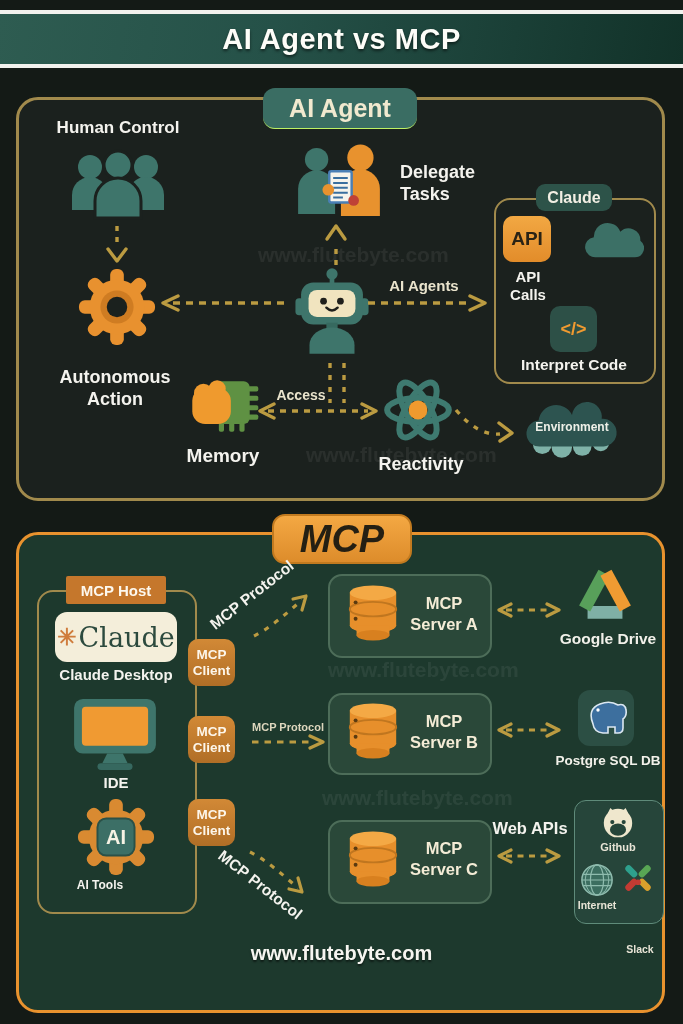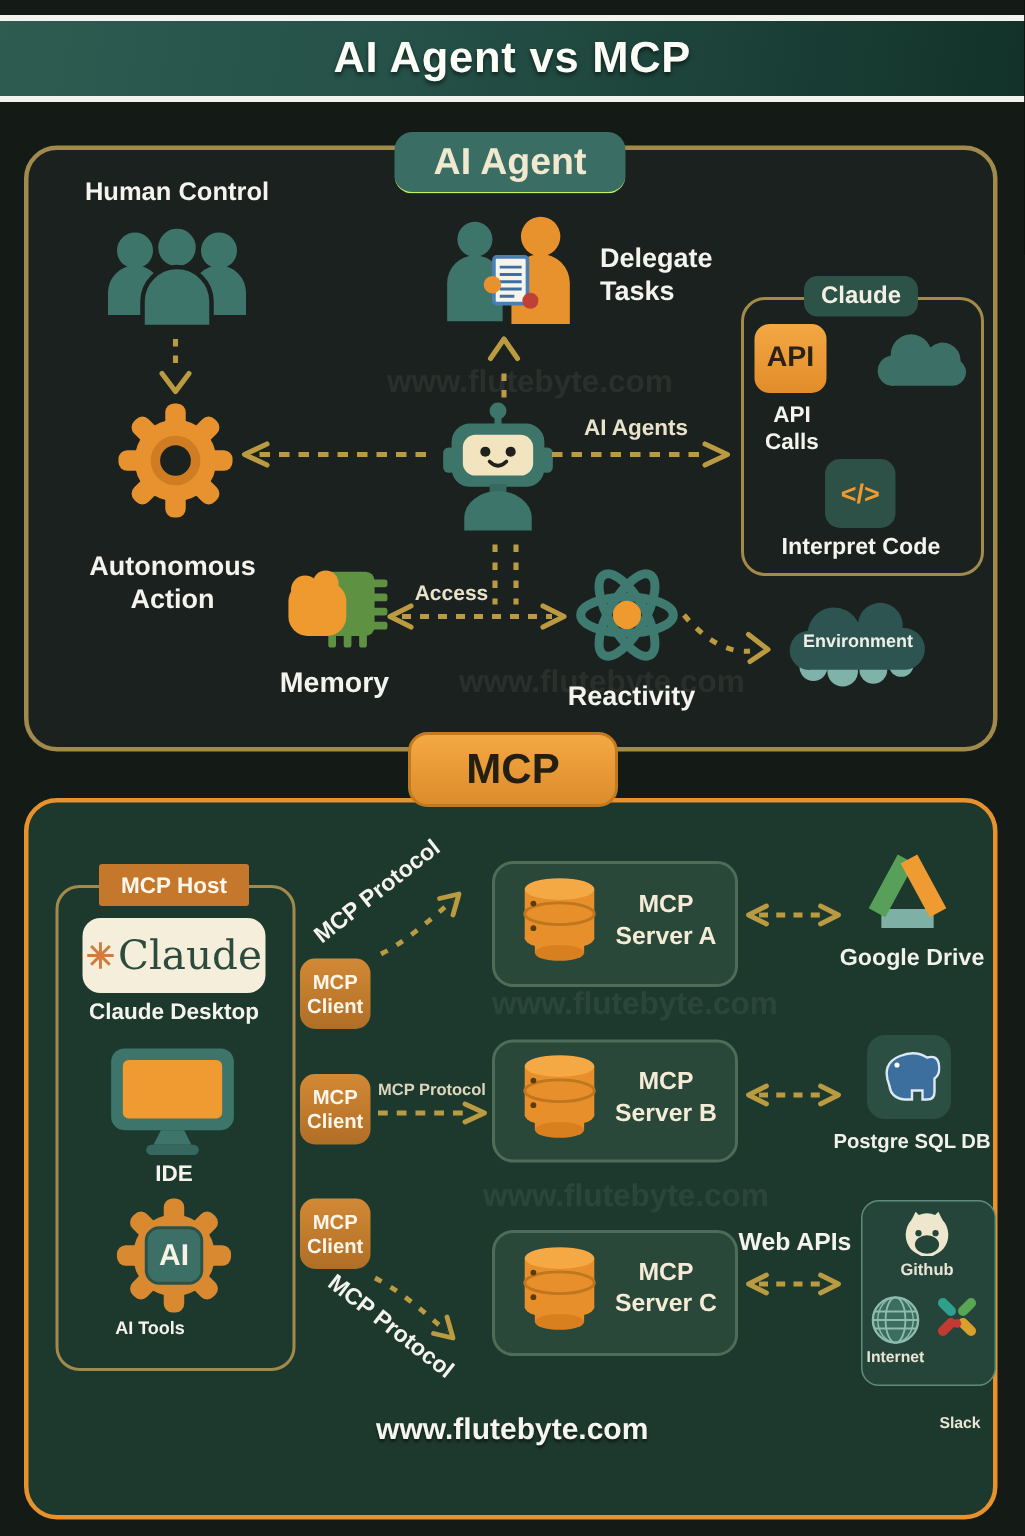--- a/index.html
+++ b/index.html
@@ -14,44 +14,44 @@
   .header-title{color:#fdfdf8;font-size:29px;font-weight:800;letter-spacing:.5px;
     text-shadow:0 2px 3px rgba(0,0,0,.55);}
   
   .ai-panel{left:16px;top:97px;width:643px;height:398px;background:#1b211e;
     border:3px solid #a18a4c;border-radius:22px;}
   .mcp-panel{left:16px;top:532px;width:643px;height:475px;background:#1d392d;
     border:3px solid #e8922e;border-radius:22px;}
   .badge{display:flex;align-items:center;justify-content:center;text-align:center;}
   .ai-badge{left:263px;top:88px;width:154px;height:40px;background:#3a6d63;
     border-radius:12px;border-bottom:1px solid #bef264;color:#f1e9cf;font-size:25px;font-weight:800;}
-  .mcp-badge{left:272px;top:488px;width:136px;height:46px;
+  .mcp-badge{left:272px;top:514px;width:136px;height:46px;
     background:linear-gradient(180deg,#f4a843,#dd8c2b);border:2px solid #c27a1f;
-    border-radius:13px;color:#241f13;font-size:28px;font-weight:800;}
+    border-radius:13px;color:#241f13;font-size:38px;font-weight:800;font-style:italic;}
   .tools-box{left:494px;top:198px;width:158px;height:182px;border:2.5px solid #a18a4c;border-radius:16px;}
   .tools-badge{left:536px;top:184px;width:76px;height:27px;background:#2d5349;
     border-radius:9px;color:#f2efe4;font-size:16px;font-weight:700;}
   .host-box{left:37px;top:590px;width:156px;height:320px;border:2px solid #a18a4c;border-radius:16px;}
   .host-badge{left:66px;top:576px;width:100px;height:28px;background:#c5772c;
     border-radius:2px;color:#fdf8ee;font-size:15px;font-weight:700;}
   
   .lbl{color:#f4f3ee;font-weight:700;text-align:center;line-height:1.22;}
   .sub{color:#e9e3cc;font-weight:600;text-align:center;line-height:1.2;}
   .wm{color:rgba(240,240,234,.07);font-weight:700;font-size:21px;white-space:nowrap;}
   
   .api-box{left:503px;top:216px;width:48px;height:46px;background:linear-gradient(180deg,#f2a843,#e28c2a);
     border-radius:10px;display:flex;align-items:center;justify-content:center;
     color:#2a2315;font-size:19px;font-weight:800;}
   .code-box{left:550px;top:306px;width:47px;height:46px;background:#2d5047;border-radius:10px;
     display:flex;align-items:center;justify-content:center;color:#f09a30;font-size:18px;font-weight:800;}
   .claude-box{left:55px;top:612px;width:122px;height:50px;background:#f4eeda;border-radius:12px;
     display:flex;align-items:center;justify-content:center;gap:2px;}
   .claude-mark{color:#cf7c3c;font-size:23px;font-weight:700;}
   .claude-name{color:#2c4a3e;font-size:27px;font-family:"DejaVu Serif",serif;}
-  .client-box{left:200px;width:47px;height:47px;background:linear-gradient(180deg,#d28936,#b06e26);
+  .client-box{left:188px;width:47px;height:47px;background:linear-gradient(180deg,#d28936,#b06e26);
     border-radius:10px;display:flex;align-items:center;justify-content:center;text-align:center;
     color:#fdf6ea;font-size:13.5px;font-weight:700;line-height:1.15;}
   .server-box{left:328px;width:160px;background:#2a4839;border:2px solid #4d6d59;border-radius:14px;}
   .server-lbl{left:406px;width:76px;color:#f4ecd6;font-size:16.5px;font-weight:700;text-align:center;line-height:1.3;}
   .pg-box{left:578px;top:690px;width:56px;height:56px;background:#2c4f44;border-radius:12px;
     display:flex;align-items:center;justify-content:center;}
   .svc-box{left:574px;top:800px;width:88px;height:122px;background:#26453a;
     border:1.5px solid #5f8b7a;border-radius:12px;}
   .rot-lbl{color:#f4f3ee;font-size:15.5px;font-weight:700;white-space:nowrap;text-align:center;}
   .footer-site{left:0;top:942px;width:683px;text-align:center;color:#f6f5f0;

